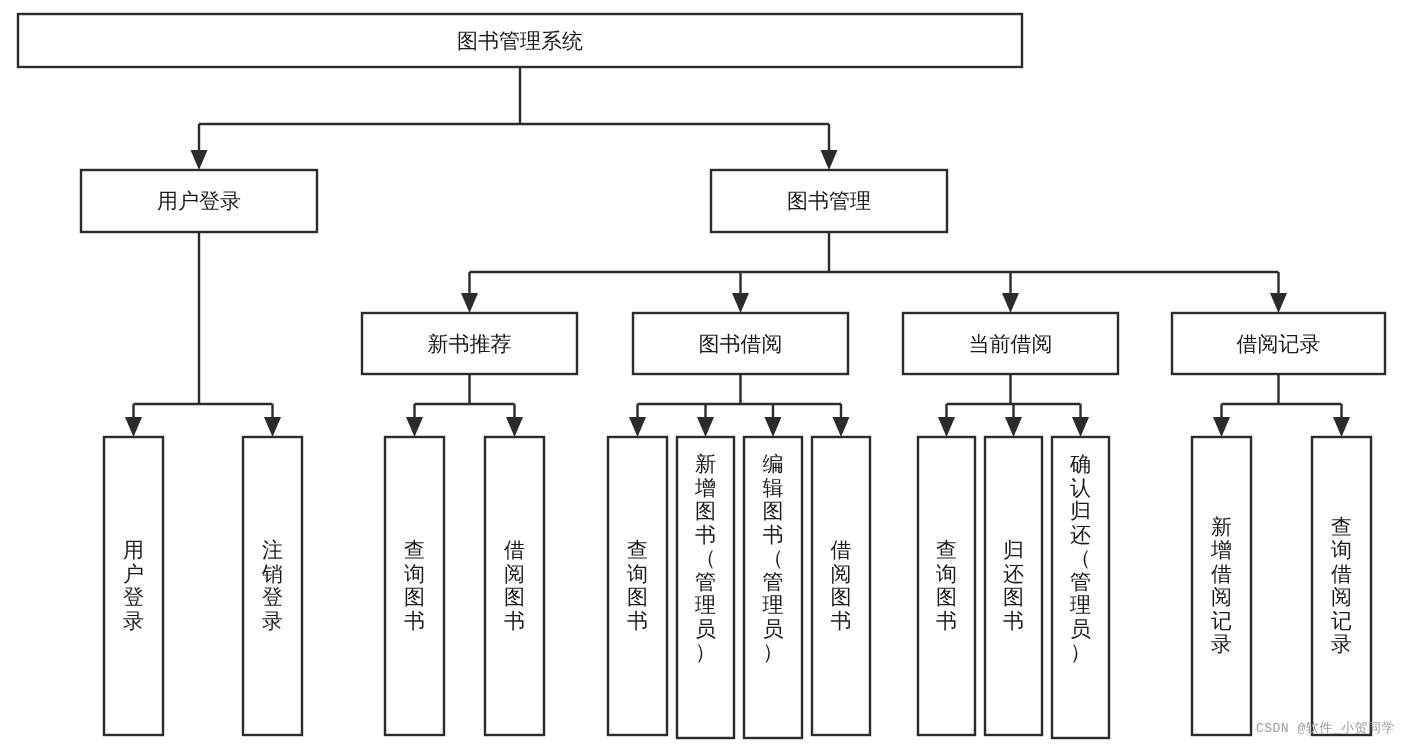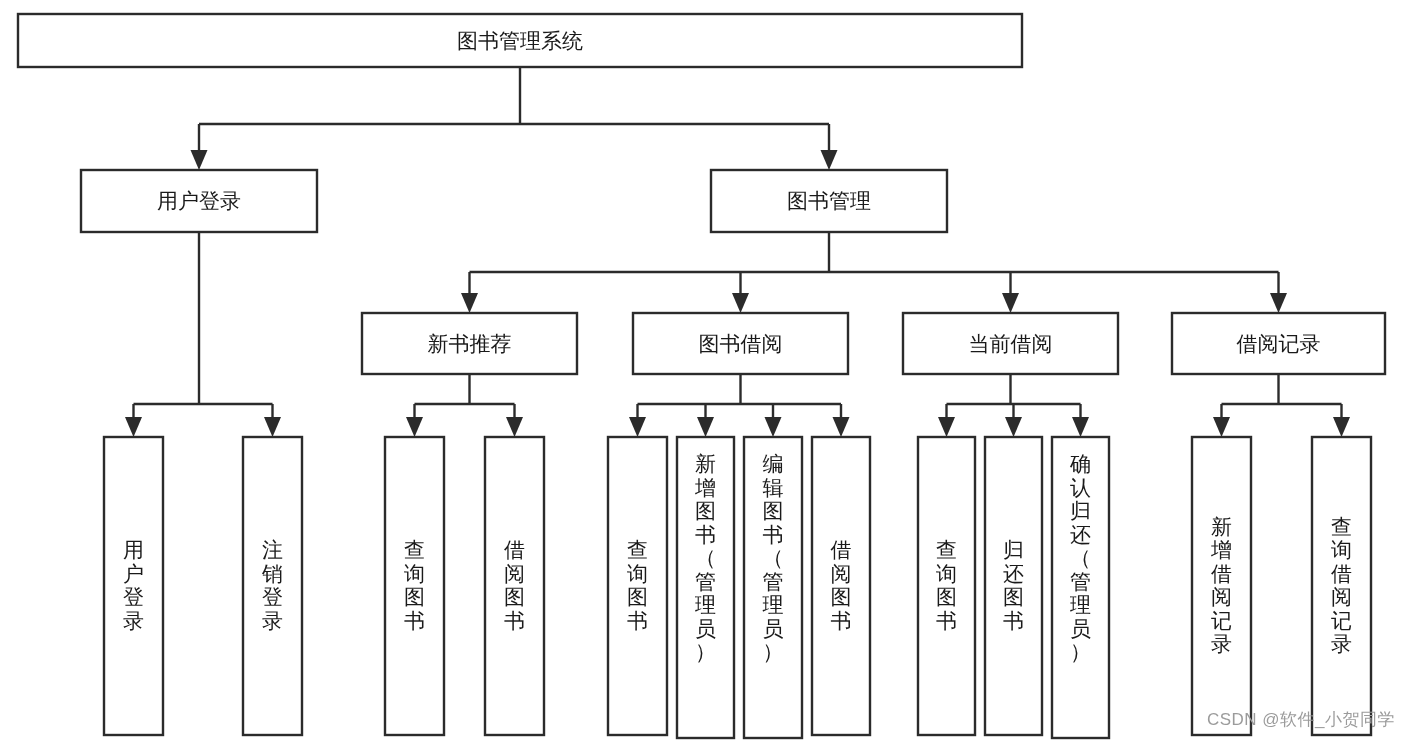--- a/index.html
+++ b/index.html
@@ -46,23 +46,23 @@
     fill: none;
     stroke-linecap: butt;
   }
   .arrow-head {
     fill: #2b2b2b;
     stroke: none;
   }
   .watermark {
     position: absolute;
     right: 10px;
-    bottom: 16px;
-    font-family: Liberation Sans, sans-serif;
-    font-size: 17px;
+    bottom: 10px;
+    font-family: Liberation Mono, monospace;
+    font-size: 13px;
     color: #9b9b9b;
     letter-spacing: 0.5px;
     white-space: nowrap;
     pointer-events: none;
   }
 </style>
 </head>
 <body>
 
 <div id="canvas">

